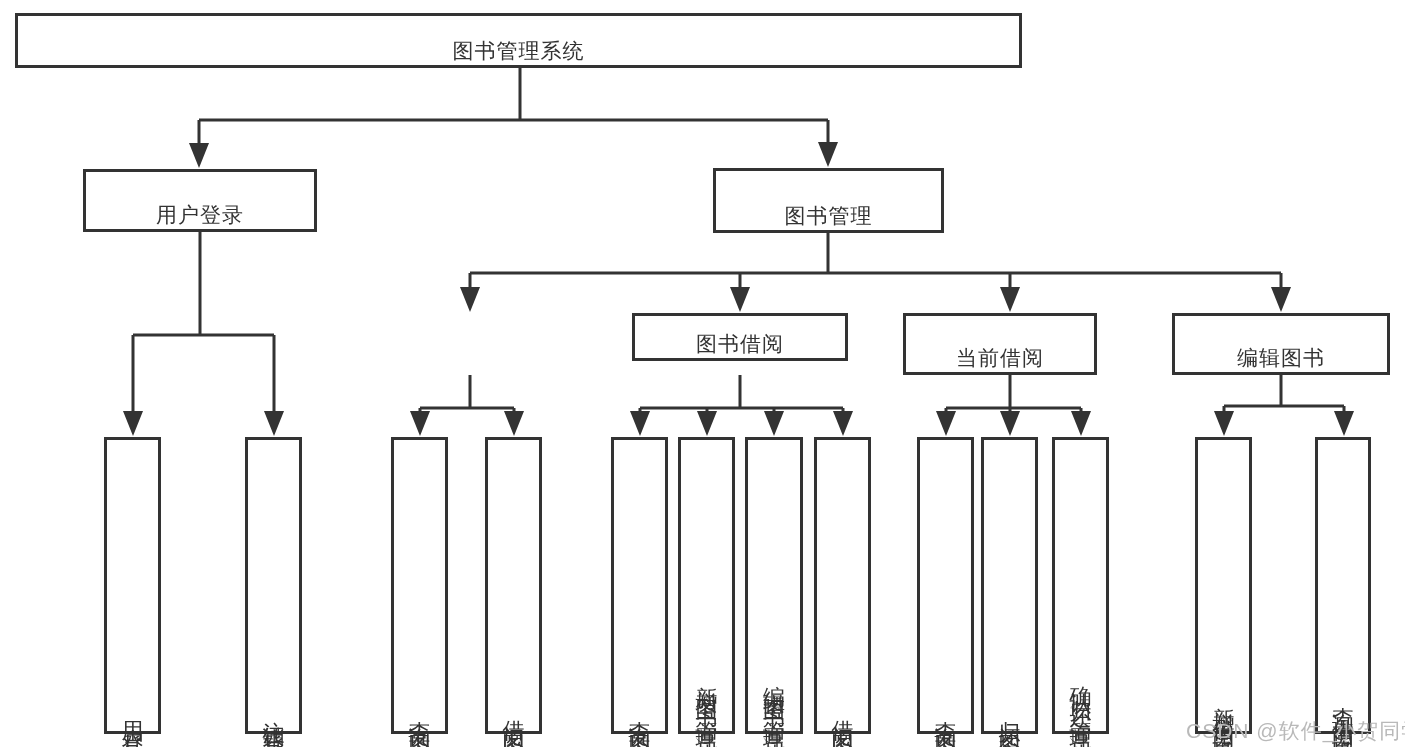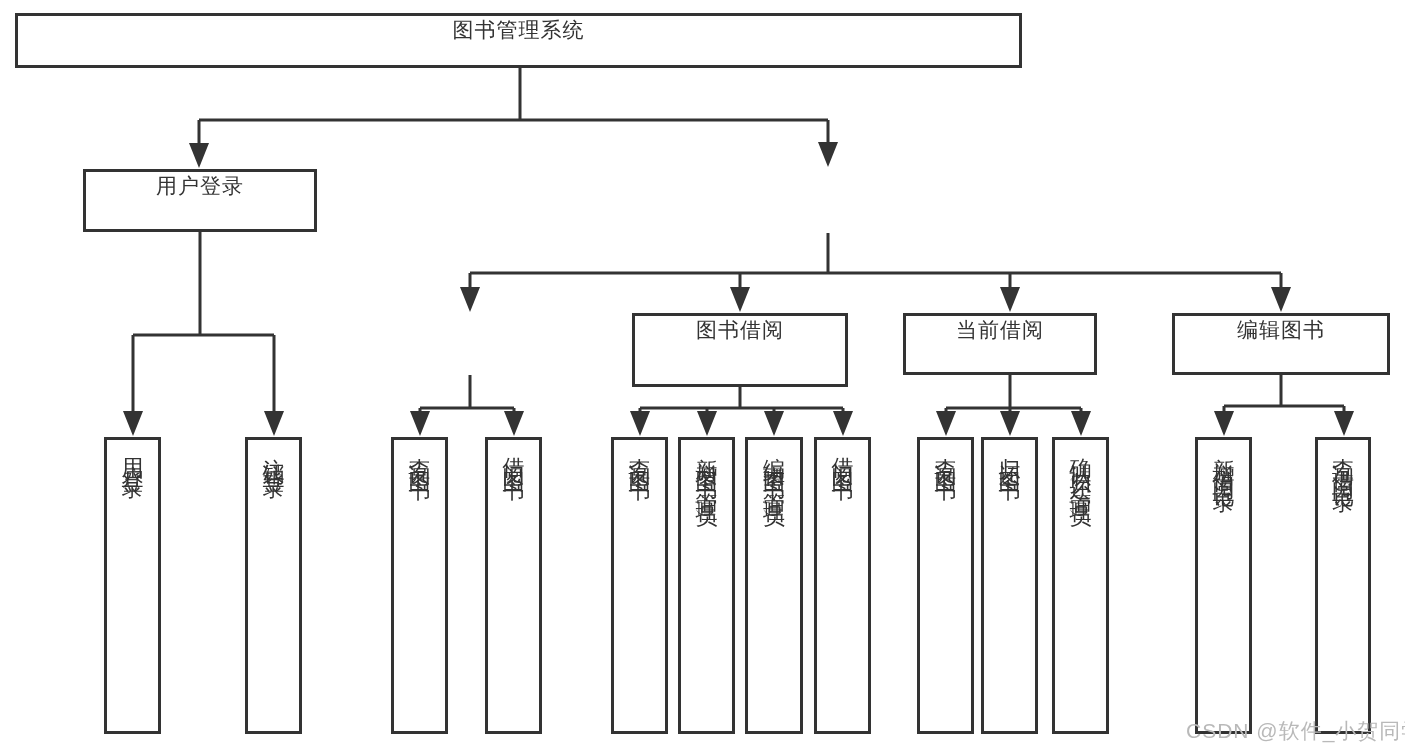--- a/index.html
+++ b/index.html
@@ -10,21 +10,21 @@
     font-family:"Liberation Sans","DejaVu Sans",sans-serif;
     overflow:hidden;
   }
   #wires{position:absolute;left:0;top:0;z-index:1;}
   .box{
     position:absolute;
     box-sizing:border-box;
     background:#ffffff;
     border:3px solid #333333;
     color:#333333;
-    display:flex;align-items:flex-start;justify-content:center;
+    display:flex;align-items:flex-end;justify-content:center;
     z-index:2;
   }
   .hlabel{font-size:21px;letter-spacing:1px;white-space:nowrap;}
   .vlabel{
     writing-mode:vertical-rl;
     font-size:22px;
     line-height:1;
     letter-spacing:7px;
     white-space:nowrap;
   }
@@ -90,22 +90,25 @@
     </g>
   </svg>
 
   <div class="box" style="left:15px;top:13px;width:1007px;height:55px;">
     <span class="hlabel">图书管理系统</span>
   </div>
 
   <div class="box" style="left:83px;top:169px;width:234px;height:63px;">
     <span class="hlabel">用户登录</span>
   </div>
+  <div class="box" style="left:713px;top:168px;width:231px;height:65px;">
+    <span class="hlabel">图书管理</span>
+  </div>
 
-  <div class="box" style="left:632px;top:313px;width:216px;height:74px;">
+  <div class="box" style="left:632px;top:313px;width:216px;height:48px;">
     <span class="hlabel">图书借阅</span>
   </div>
   <div class="box" style="left:903px;top:313px;width:194px;height:62px;">
     <span class="hlabel">当前借阅</span>
   </div>
   <div class="box" style="left:1172px;top:313px;width:218px;height:62px;">
     <span class="hlabel">编辑图书</span>
   </div>
 
   <div class="box" style="left:104px;top:437px;width:57px;height:297px;">

